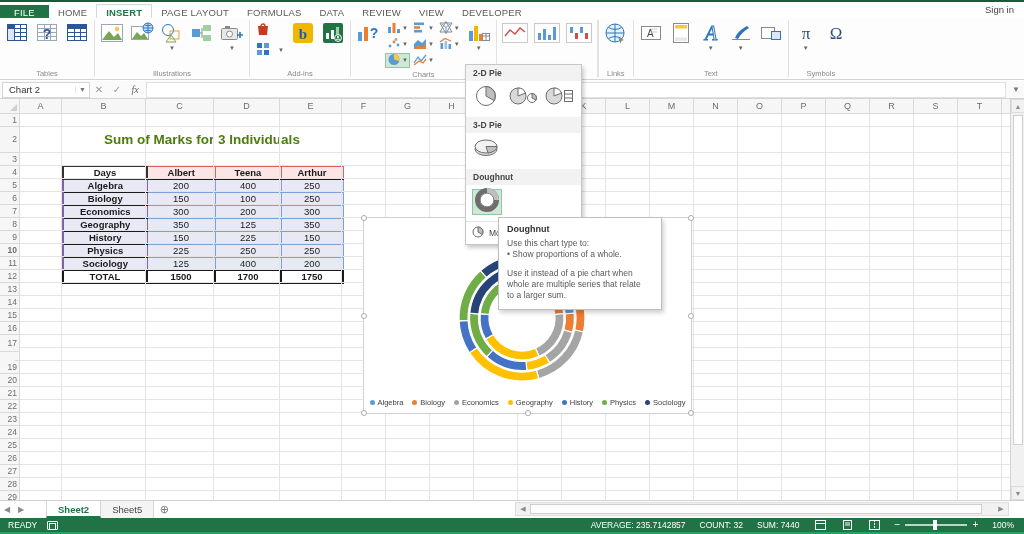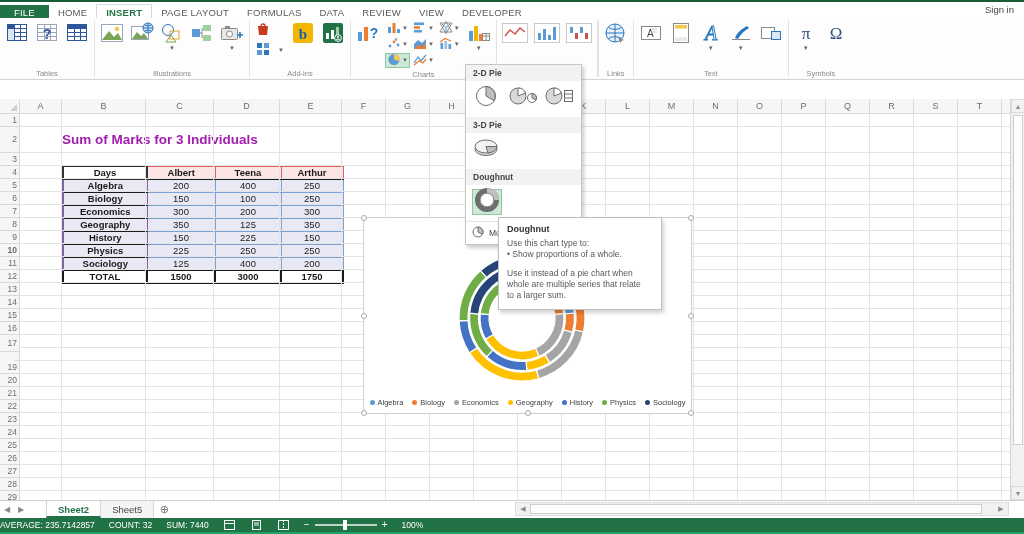--- a/index.html
+++ b/index.html
@@ -61,21 +61,21 @@
     border-left:7px solid transparent; border-bottom:7px solid #cfcfcf; }
   #rowheads { position:absolute; left:0; top:15px; width:20px; height:386px; background:#f6f6f6;
     border-right:1px solid #d9d9d9; }
   .rowhead { position:absolute; left:0; width:20px; font-size:8.5px; color:#6d6d6d; text-align:right;
     padding-right:3px; border-bottom:1px solid #d9d9d9; display:flex; align-items:center; justify-content:flex-end; }
   #cells { position:absolute; left:20px; top:15px; width:990px; height:386px; background:#fff; }
   .vline { position:absolute; top:0; height:386px; width:1px; background:#e4e4e4; }
   .hline { position:absolute; left:0; width:990px; height:1px; background:#e4e4e4; }
 
   
-  #sheet-title { position:absolute; font-size:13.5px; font-weight:bold; color:#a21caf; }
+  #sheet-title { position:absolute; font-size:13.5px; font-weight:bold; color:#4d7c0f; text-align:center; }
   #datatable { position:absolute; border-collapse:collapse; table-layout:fixed; background:#fff; }
   #datatable td { border:1px solid #1a1a1a; font-size:9.5px; text-align:center; height:13px;
     padding:0; color:#1a1a1a; overflow:hidden; }
   #datatable tr.hdr td { font-weight:bold; }
   #datatable tr.hdr td.names { background:#fbe5e5; border:1px solid #e06060; border-bottom:1px solid #1a1a1a; }
   #datatable tr.hdr td.days { background:#fff; border:2px solid #333; }
   #datatable tr.data td { background:#e9e9f6; }
   #datatable tr.data td.cat { font-weight:bold; border-left:2px solid #8064a2; border-right:1px solid #8064a2; }
   #datatable tr.data td.num { border-color:#7ba2d8; }
   #datatable tr.total td { background:#fff; font-weight:bold; border:2px solid #1a1a1a; }
@@ -527,20 +527,31 @@
               </svg>
             </span>
             <span class="rlabel"></span>
           </div>
         </div>
         <div class="rgroup-label">Symbols</div>
       </div>
     </div>
   <div id="collapse-ribbon">▲</div>
 
+  <div id="fbar">
+    <div id="namebox">
+      <span class="nbtext">Chart 2</span>
+      <span class="nbarrow">▼</span>
+    </div>
+    <span class="fb-ic">✕</span>
+    <span class="fb-ic">✓</span>
+    <span class="fb-ic" id="fx">fx</span>
+    <div id="finput"></div>
+    <span id="fexpand">▼</span>
+  </div>
 
   <div id="gridwrap">
     <div id="colheads">
         <div class="colhead" style="left: 20px; width: 42px;">A</div>
         <div class="colhead" style="left: 62px; width: 84px;">B</div>
         <div class="colhead" style="left: 146px; width: 68px;">C</div>
         <div class="colhead" style="left: 214px; width: 66px;">D</div>
         <div class="colhead" style="left: 280px; width: 62px;">E</div>
         <div class="colhead" style="left: 342px; width: 44px;">F</div>
         <div class="colhead" style="left: 386px; width: 44px;">G</div>
@@ -639,21 +650,21 @@
             </tr>
             <tr class="data">
               <td class="cat" style="width: 84px;">Sociology</td>
               <td class="num" style="width: 68px;">125</td>
               <td class="num" style="width: 66px;">400</td>
               <td class="num" style="width: 62px;">200</td>
             </tr>
             <tr class="total">
               <td style="width: 84px;">TOTAL</td>
               <td style="width: 68px;">1500</td>
-              <td style="width: 66px;">3000</td>
+              <td style="width: 66px;">1700</td>
               <td style="width: 62px;">1750</td>
             </tr>
           </tbody>
         </table>
     <div class="vline" style="left: 41px;"></div>
         <div class="vline" style="left: 125px;"></div>
         <div class="vline" style="left: 193px;"></div>
         <div class="vline" style="left: 259px;"></div>
         <div class="vline" style="left: 321px;"></div>
         <div class="vline" style="left: 365px;"></div>
@@ -845,20 +856,24 @@
     <span id="addsheet">⊕</span>
   </div>
 
   <div id="hscroll">
     <span class="scr-arrow" style="left:0;top:0;height:12px;line-height:12px;border:none">◀</span>
     <div id="hthumb"></div>
     <span class="scr-arrow" style="left:auto;right:0;top:0;height:12px;line-height:12px;border:none">▶</span>
   </div>
 
   <div id="statusbar">
+    <div id="status-left">
+      <span>READY</span>
+      <span id="macro-ic"></span>
+    </div>
     <div id="status-right">
       <span>AVERAGE: 235.7142857</span>
       <span>COUNT: 32</span>
       <span>SUM: 7440</span>
       <span class="view-ic">
         <svg width="11" height="10">
             <rect x="0.5" y="0.5" width="10" height="9" fill="none" stroke="#fff"></rect>
             <line x1="0" y1="3.5" x2="11" y2="3.5" stroke="#fff"></line>
           </svg>
         </span>

